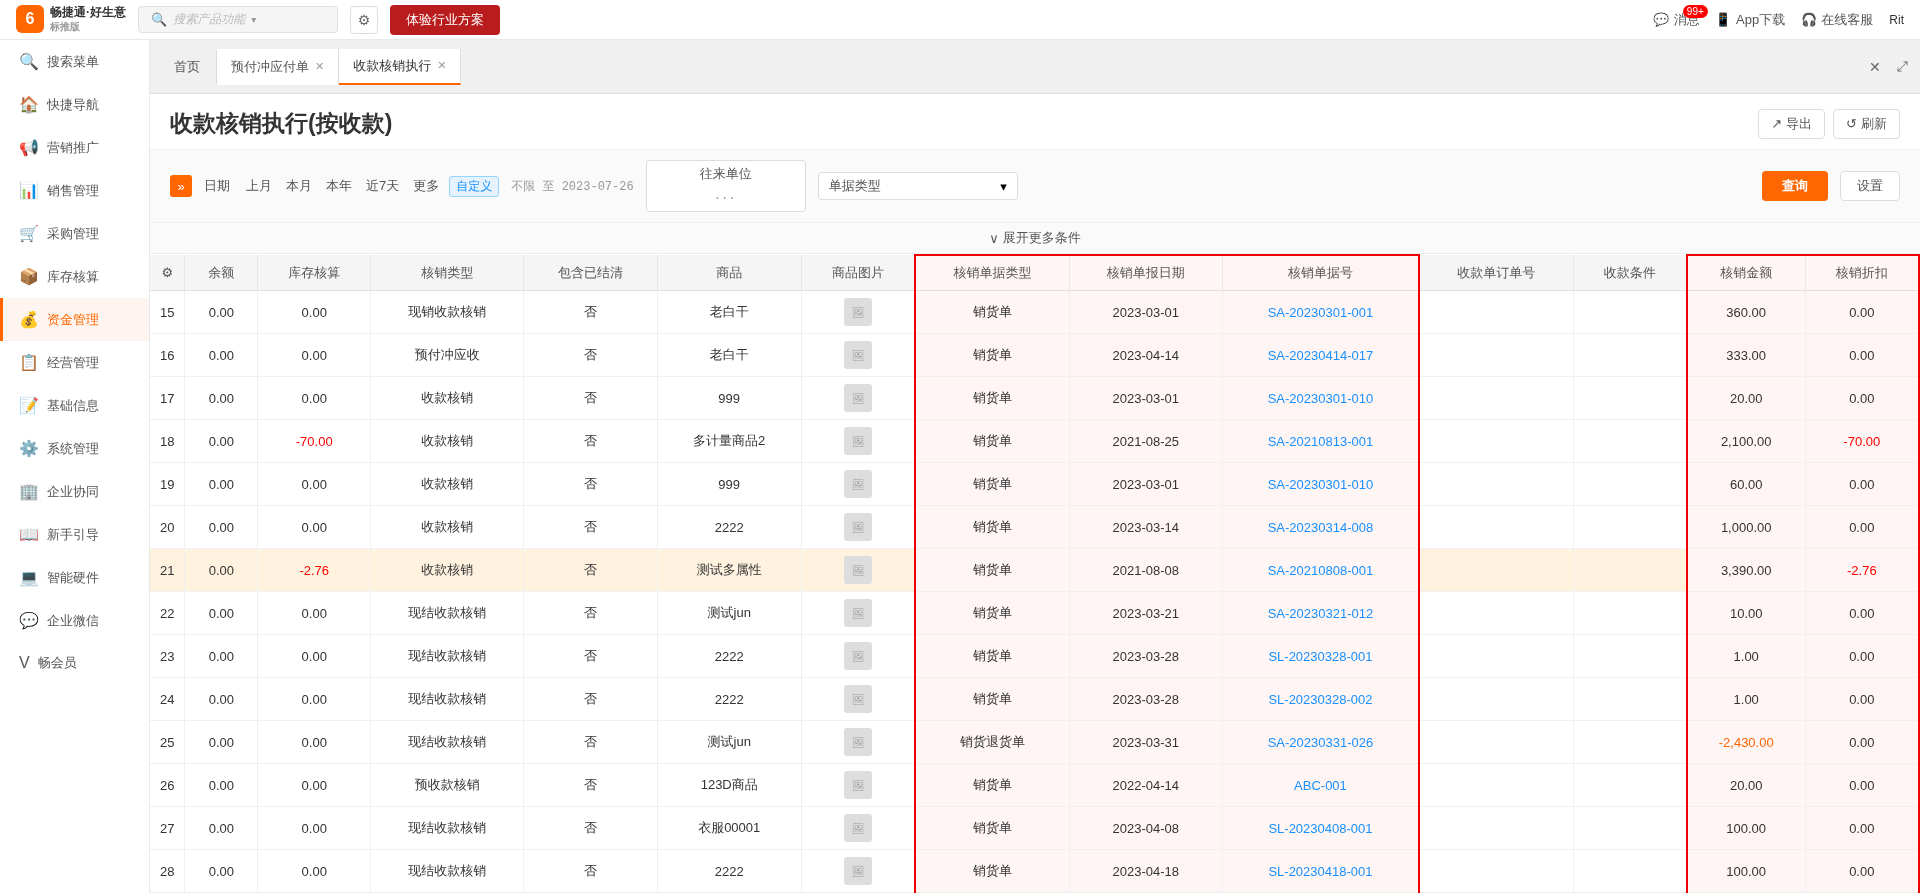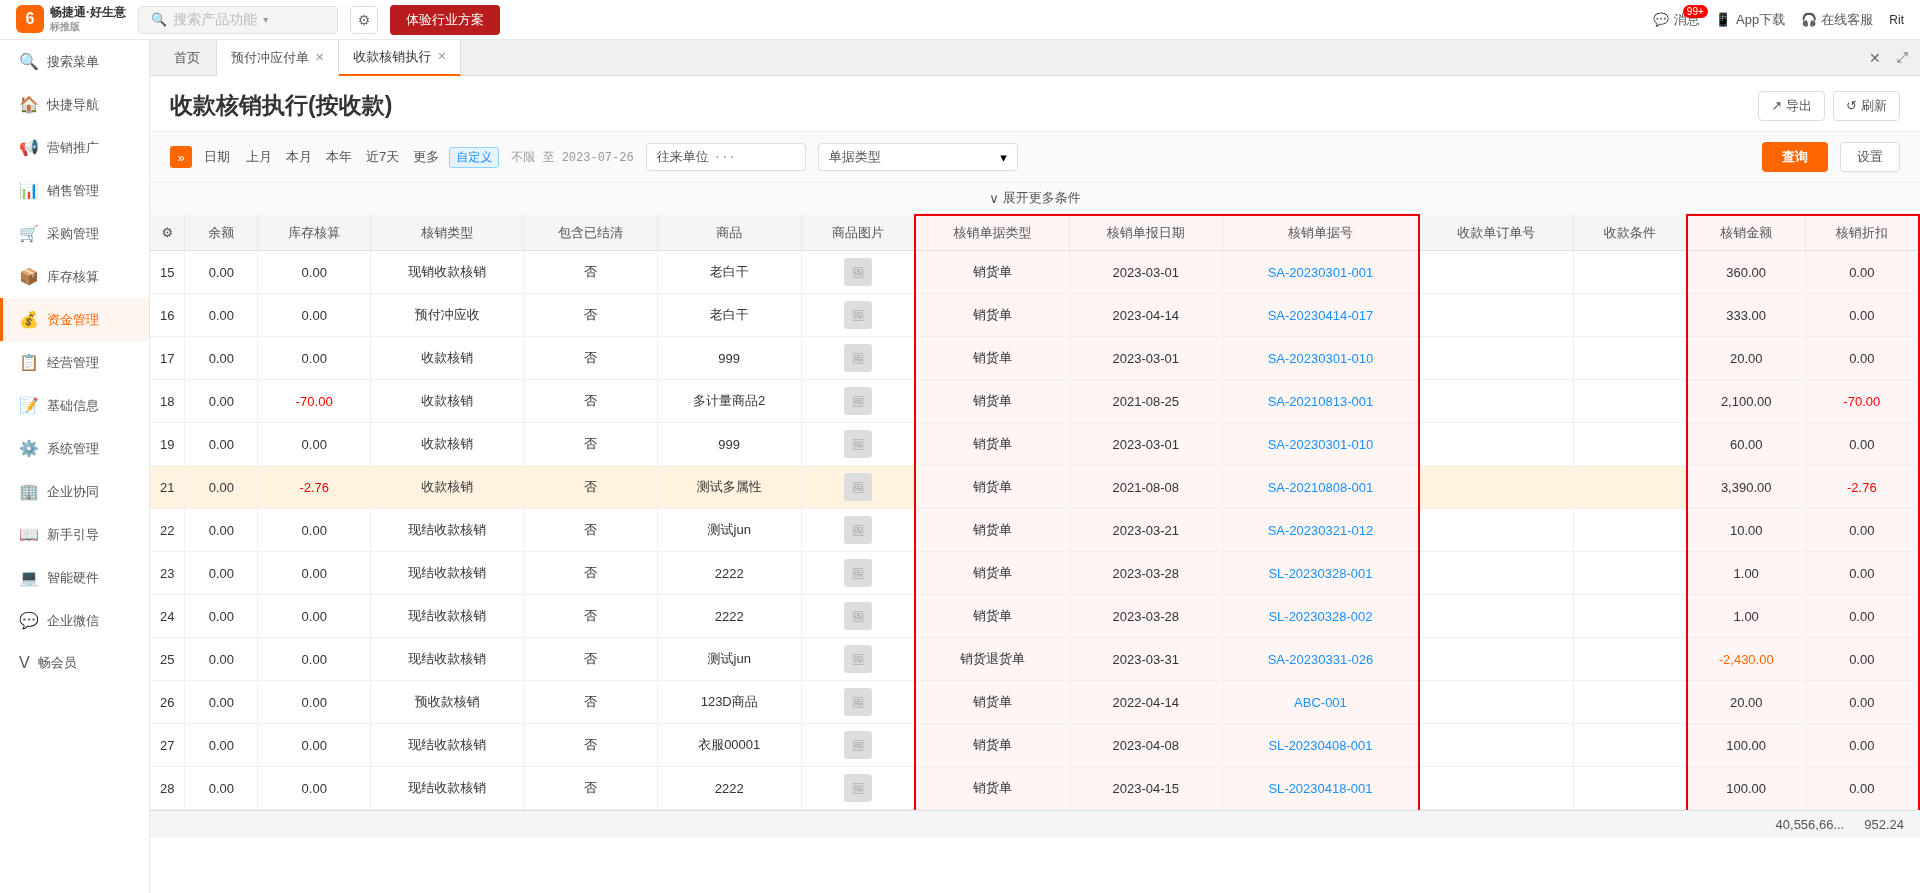--- a/index.html
+++ b/index.html
@@ -24,21 +24,21 @@
       display: flex; align-items: center; justify-content: center;
       color: white; font-size: 16px; font-weight: bold;
     }
     .logo-text { font-size: 12px; color: #333; line-height: 1.2; }
     .logo-sub { font-size: 10px; color: #999; }
     .top-bar-search {
       background: #f5f5f5; border: 1px solid #e0e0e0; border-radius: 4px;
       padding: 4px 12px; width: 200px; color: #999;
       display: flex; align-items: center; gap: 6px;
     }
-    .search-placeholder { color: #bbb; font-size: 14px; }
+    .search-placeholder { color: #bbb; font-size: 12px; font-style: italic; }
     .dropdown-arrow { color: #999; font-size: 10px; }
     .gear-btn {
       width: 28px; height: 28px; border: 1px solid #ddd; border-radius: 4px;
       display: flex; align-items: center; justify-content: center; cursor: pointer;
       color: #666; font-size: 14px;
     }
     .orange-btn {
       background: #b91c1c; color: white; border: none; border-radius: 4px;
       padding: 6px 16px; cursor: pointer; font-size: 13px; font-weight: 500;
     }
@@ -74,21 +74,21 @@
     .sidebar-icon { font-size: 16px; }
     .sidebar-label { font-size: 13px; }
 
     
     .content-area { flex: 1; display: flex; flex-direction: column; overflow: hidden; }
 
     
     .tab-bar {
       display: flex; align-items: center; background: #f0f0f0;
       border-bottom: 1px solid #ddd; padding: 0 8px;
-      height: 36px; gap: 0;
+      height: 54px; gap: 0;
     }
     .tab-home {
       padding: 8px 16px; cursor: pointer; color: #555;
       border-right: 1px solid #ddd; font-size: 13px;
     }
     .tab-item {
       display: flex; align-items: center; gap: 6px;
       padding: 0 14px; height: 36px; background: white;
       border-right: 1px solid #ddd; cursor: pointer; color: #555;
       font-size: 13px;
@@ -128,23 +128,23 @@
     }
     .filter-label { color: #555; font-size: 13px; }
     .filter-date-group { display: flex; align-items: center; gap: 6px; }
     .date-link { color: #555; cursor: pointer; font-size: 13px; padding: 2px 4px; border-radius: 3px; }
     .date-link.custom {
       background: #e6f3ff; color: #1890ff; border: 1px solid #91d5ff;
       border-radius: 3px; padding: 1px 6px; font-size: 12px;
     }
     .date-range-text { color: #999; font-size: 12px; font-family: Liberation Mono, monospace; }
     .filter-field {
-      display: flex; gap: 6px;
+      display: flex; align-items: center; gap: 6px;
       border: 1px solid #ddd; border-radius: 4px; padding: 4px 10px;
-      background: white; min-width: 160px; cursor: pointer;
+      background: white; min-width: 160px; cursor: pointer; flex-direction: column;
     }
     .filter-field-label { color: #555; font-size: 13px; }
     .filter-dots { color: #999; letter-spacing: 2px; font-size: 16px; }
     .filter-select {
       display: flex; align-items: center; gap: 6px;
       border: 1px solid #ddd; border-radius: 4px; padding: 4px 10px;
       background: white; min-width: 200px; cursor: pointer;
     }
     .filter-select-label { color: #555; font-size: 13px; flex: 1; }
     .query-btn {
@@ -476,20 +476,38 @@
                   <div style="width: 28px; height: 28px; background: rgb(221, 221, 221); border-radius: 3px; margin: auto; display: flex; align-items: center; justify-content: center; font-size: 10px; color: rgb(153, 153, 153);">🖼</div>
                 </td>
                 <td class="bdr-red-l bg-red-light">销货单</td>
                 <td class="bg-red-light">2023-03-01</td>
                 <td class="bdr-red-r bg-red-light"><a class="td-link">SA-20230301-010</a></td>
                 <td></td>
                 <td></td>
                 <td class="bdr-red-l bg-red-light">60.00</td>
                 <td class="bdr-red-r bg-red-light">0.00</td>
               </tr>
+              <tr>
+                <td>20</td>
+                <td>0.00</td>
+                <td>0.00</td>
+                <td>收款核销</td>
+                <td>否</td>
+                <td>2222</td>
+                <td>
+                  <div style="width: 28px; height: 28px; background: rgb(221, 221, 221); border-radius: 3px; margin: auto; display: flex; align-items: center; justify-content: center; font-size: 10px; color: rgb(153, 153, 153);">🖼</div>
+                </td>
+                <td class="bdr-red-l bg-red-light">销货单</td>
+                <td class="bg-red-light">2023-03-14</td>
+                <td class="bdr-red-r bg-red-light"><a class="td-link">SA-20230314-008</a></td>
+                <td></td>
+                <td></td>
+                <td class="bdr-red-l bg-red-light">1,000.00</td>
+                <td class="bdr-red-r bg-red-light">0.00</td>
+              </tr>
               <tr class="highlighted-row">
                 <td>21</td>
                 <td>0.00</td>
                 <td class="td-red">-2.76</td>
                 <td>收款核销</td>
                 <td>否</td>
                 <td>测试多属性</td>
                 <td>
                   <div style="width: 28px; height: 28px; background: rgb(221, 221, 221); border-radius: 3px; margin: auto; display: flex; align-items: center; justify-content: center; font-size: 10px; color: rgb(153, 153, 153);">🖼</div>
                 </td>
@@ -613,21 +631,21 @@
                 <td>28</td>
                 <td>0.00</td>
                 <td>0.00</td>
                 <td>现结收款核销</td>
                 <td>否</td>
                 <td>2222</td>
                 <td>
                   <div style="width: 28px; height: 28px; background: rgb(221, 221, 221); border-radius: 3px; margin: auto; display: flex; align-items: center; justify-content: center; font-size: 10px; color: rgb(153, 153, 153);">🖼</div>
                 </td>
                 <td class="bdr-red-l bg-red-light">销货单</td>
-                <td class="bg-red-light">2023-04-15</td>
+                <td class="bg-red-light">2023-04-18</td>
                 <td class="bdr-red-r bg-red-light"><a class="td-link">SL-20230418-001</a></td>
                 <td></td>
                 <td></td>
                 <td class="bdr-red-l bg-red-light">100.00</td>
                 <td class="bdr-red-r bg-red-light">0.00</td>
               </tr>
             </tbody>
         </table>
         <div class="table-footer">
           <span>

